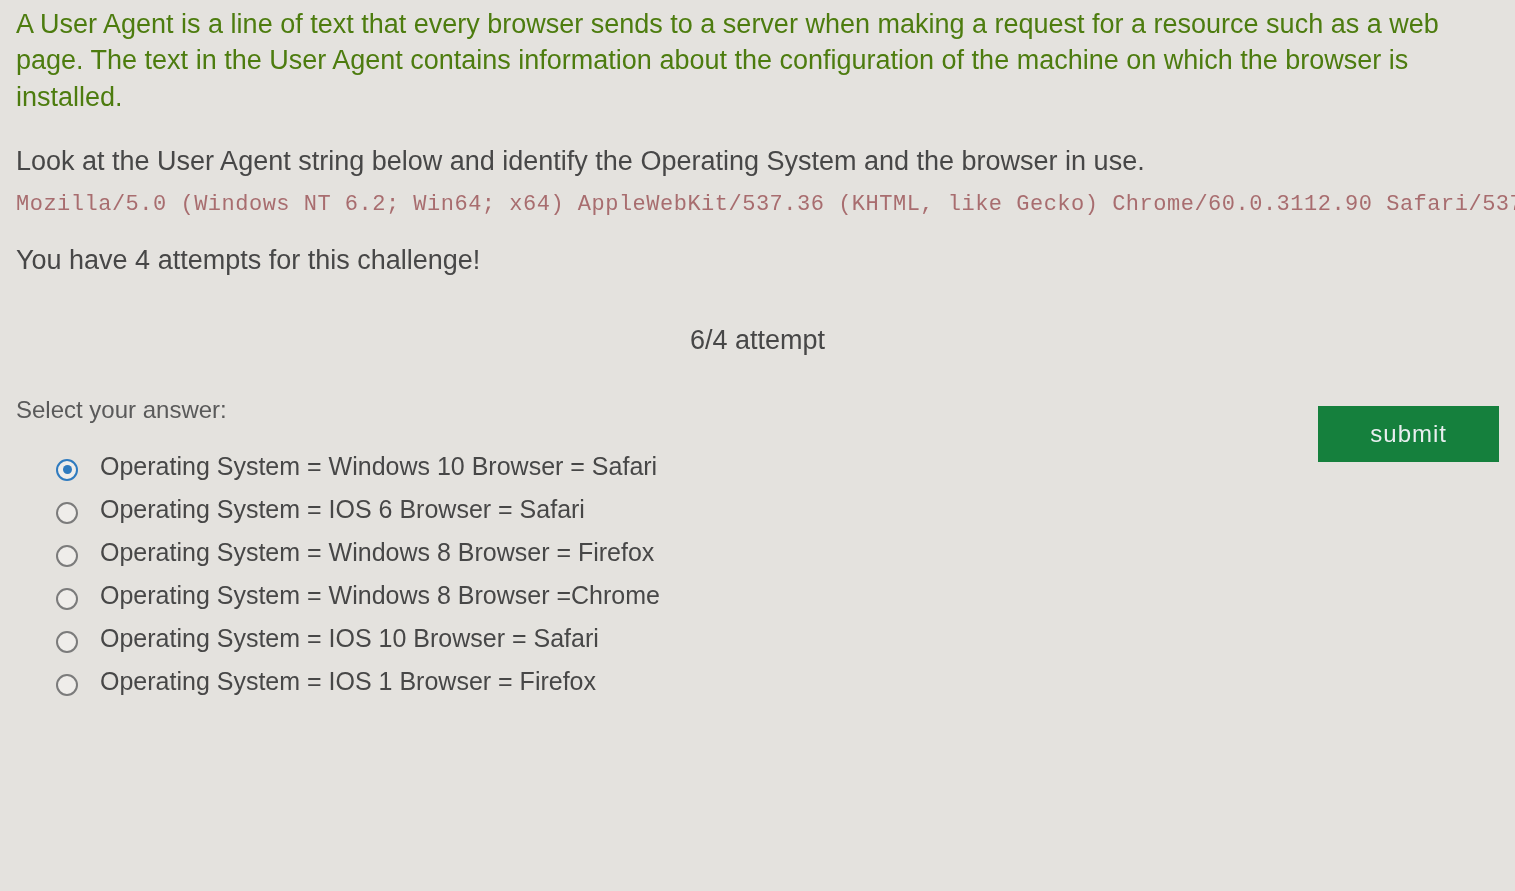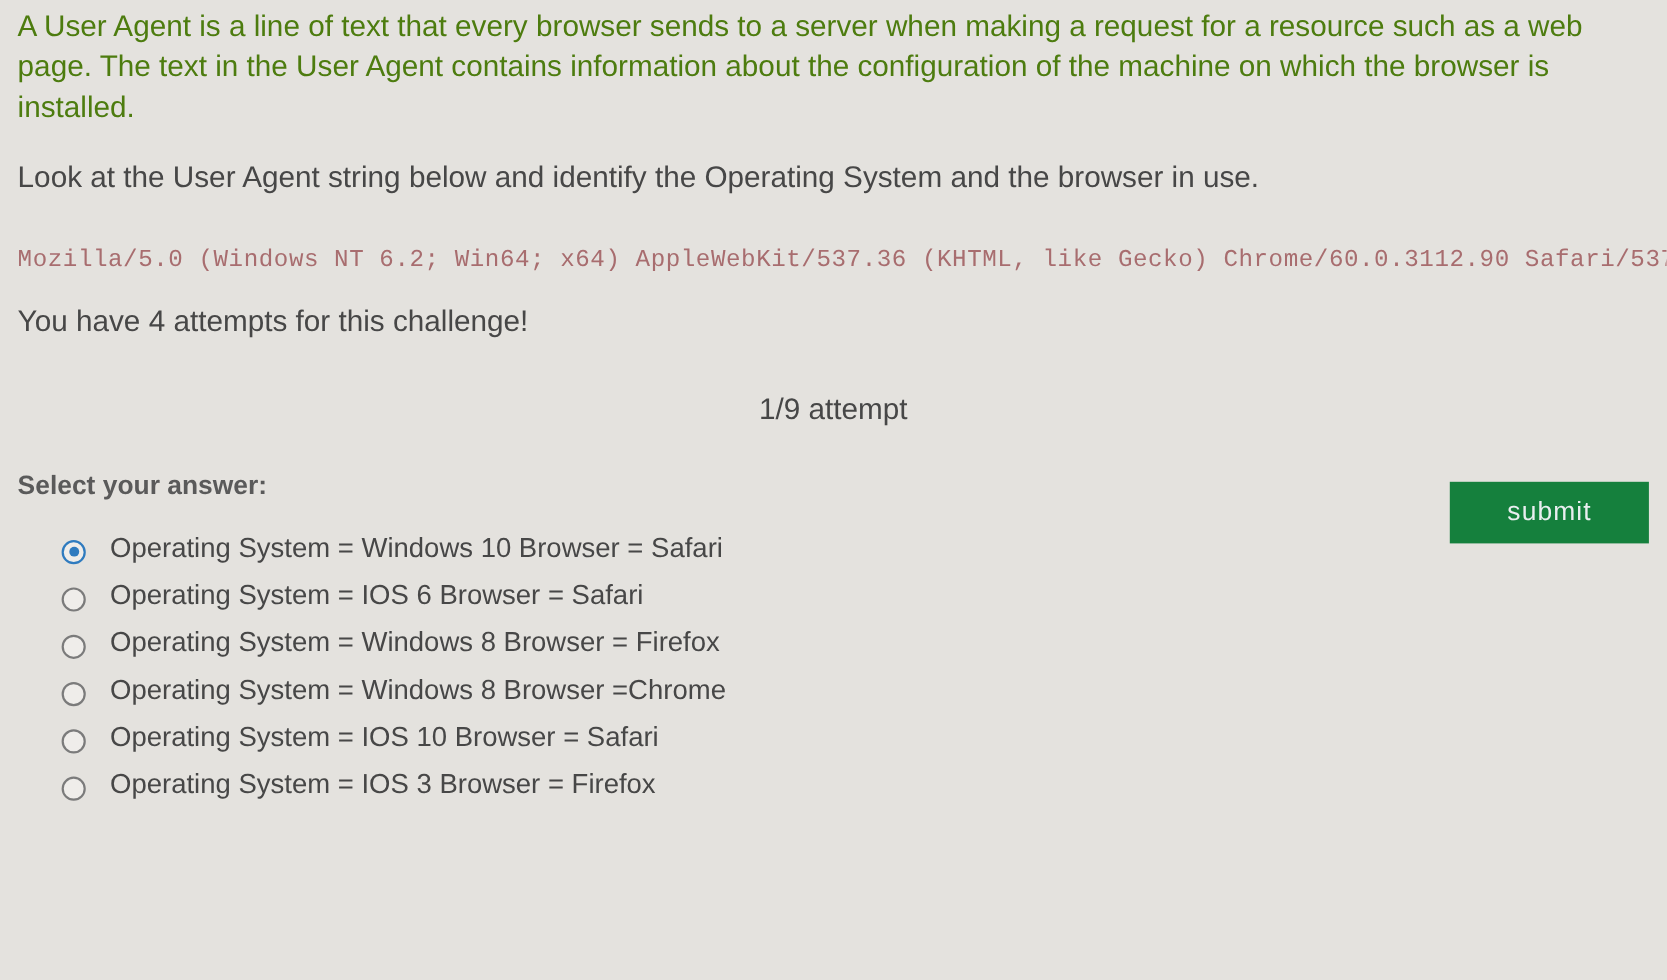--- a/index.html
+++ b/index.html
@@ -19,21 +19,21 @@
   .intro {
     font-size: 27px;
     line-height: 1.35;
     color: #4d7c0f;
     margin-bottom: 28px;
   }
   .task {
     font-size: 27px;
     line-height: 1.35;
     color: #474747;
-    margin-bottom: 44px;
+    margin-bottom: 12px;
   }
   .ua {
     font-family: "Courier New", Courier, monospace;
     font-size: 22px;
     color: #a86d6f;
     letter-spacing: 0.5px;
     margin-bottom: 28px;
     white-space: pre;
   }
   .attempts-left {
@@ -47,21 +47,20 @@
     color: #474747;
     margin-bottom: 40px;
   }
   .answer-area {
     position: relative;
   }
   .select-label {
     font-size: 24px;
     color: #5a5a5a;
     margin-bottom: 28px;
-    font-weight: bold;
   }
   .options {
     padding-left: 40px;
   }
   .option {
     display: flex;
     align-items: flex-end;
     font-size: 25px;
     color: #474747;
     margin-bottom: 14px;
@@ -107,21 +106,21 @@
 <div class="page">
 
   <div class="intro">A User Agent is a line of text that every browser sends to a server when making a request for a resource such as a web page. The text in the User Agent contains information about the configuration of the machine on which the browser is installed.</div>
 
   <div class="task">Look at the User Agent string below and identify the Operating System and the browser in use.</div>
 
   <div class="ua">Mozilla/5.0 (Windows NT 6.2; Win64; x64) AppleWebKit/537.36 (KHTML, like Gecko) Chrome/60.0.3112.90 Safari/537.36</div>
 
   <div class="attempts-left">You have 4 attempts for this challenge!</div>
 
-  <div class="attempt-count">1/9 attempt</div>
+  <div class="attempt-count">6/4 attempt</div>
 
   <div class="answer-area">
 
     <div class="select-label">Select your answer:</div>
 
     <button class="submit-btn">submit</button>
 
     <div class="options">
 
       <div class="option">
@@ -145,19 +144,19 @@
         <span>Operating System = Windows 8 Browser =Chrome</span>
       </div>
 
       <div class="option">
         <span class="radio"></span>
         <span>Operating System = IOS 10 Browser = Safari</span>
       </div>
 
       <div class="option">
         <span class="radio"></span>
-        <span>Operating System = IOS 3 Browser = Firefox</span>
+        <span>Operating System = IOS 1 Browser = Firefox</span>
       </div>
 
     </div>
   </div>
 
 </div>
 
 </body></html>

